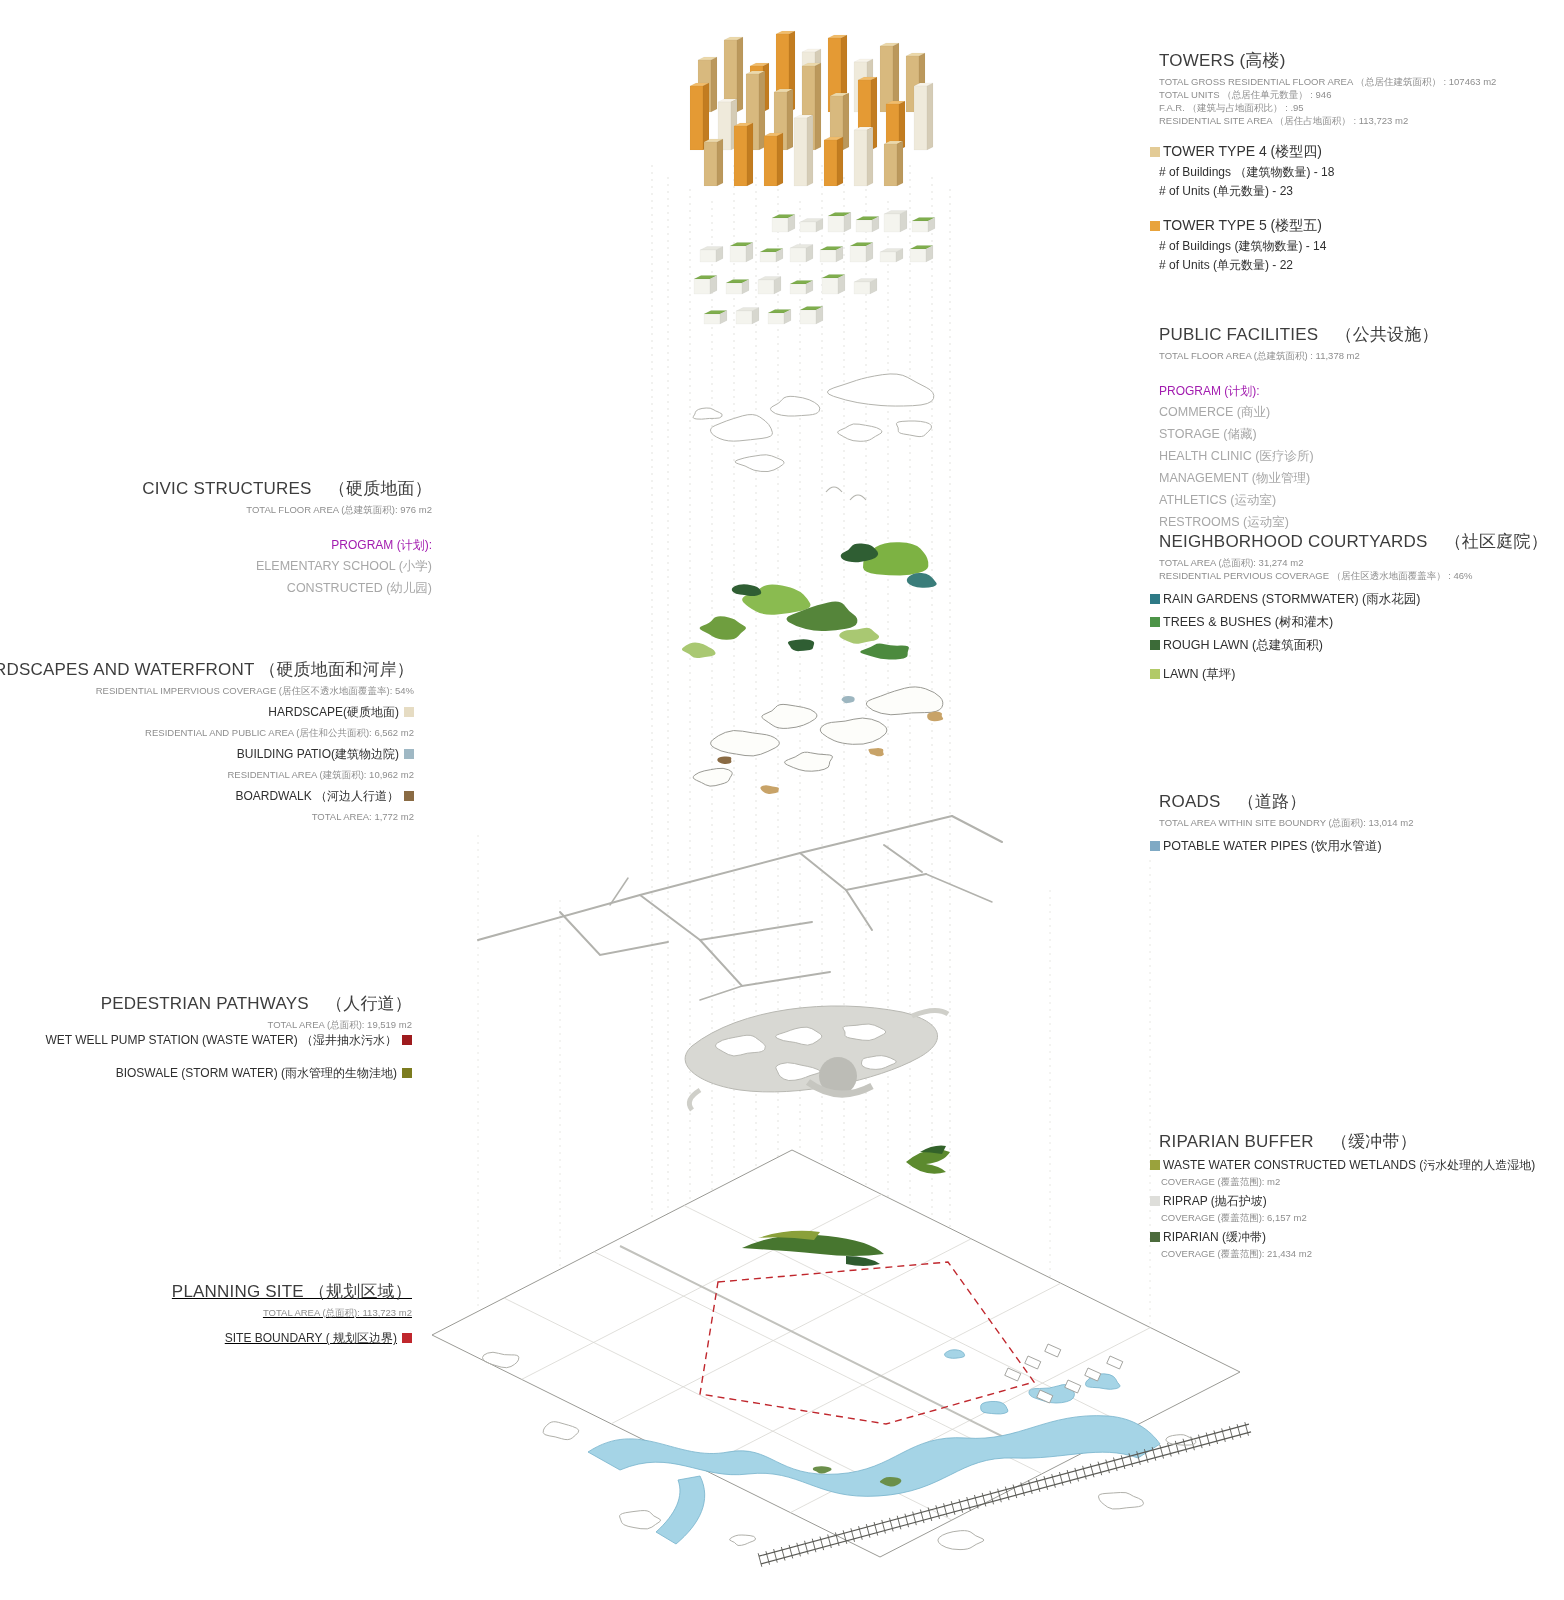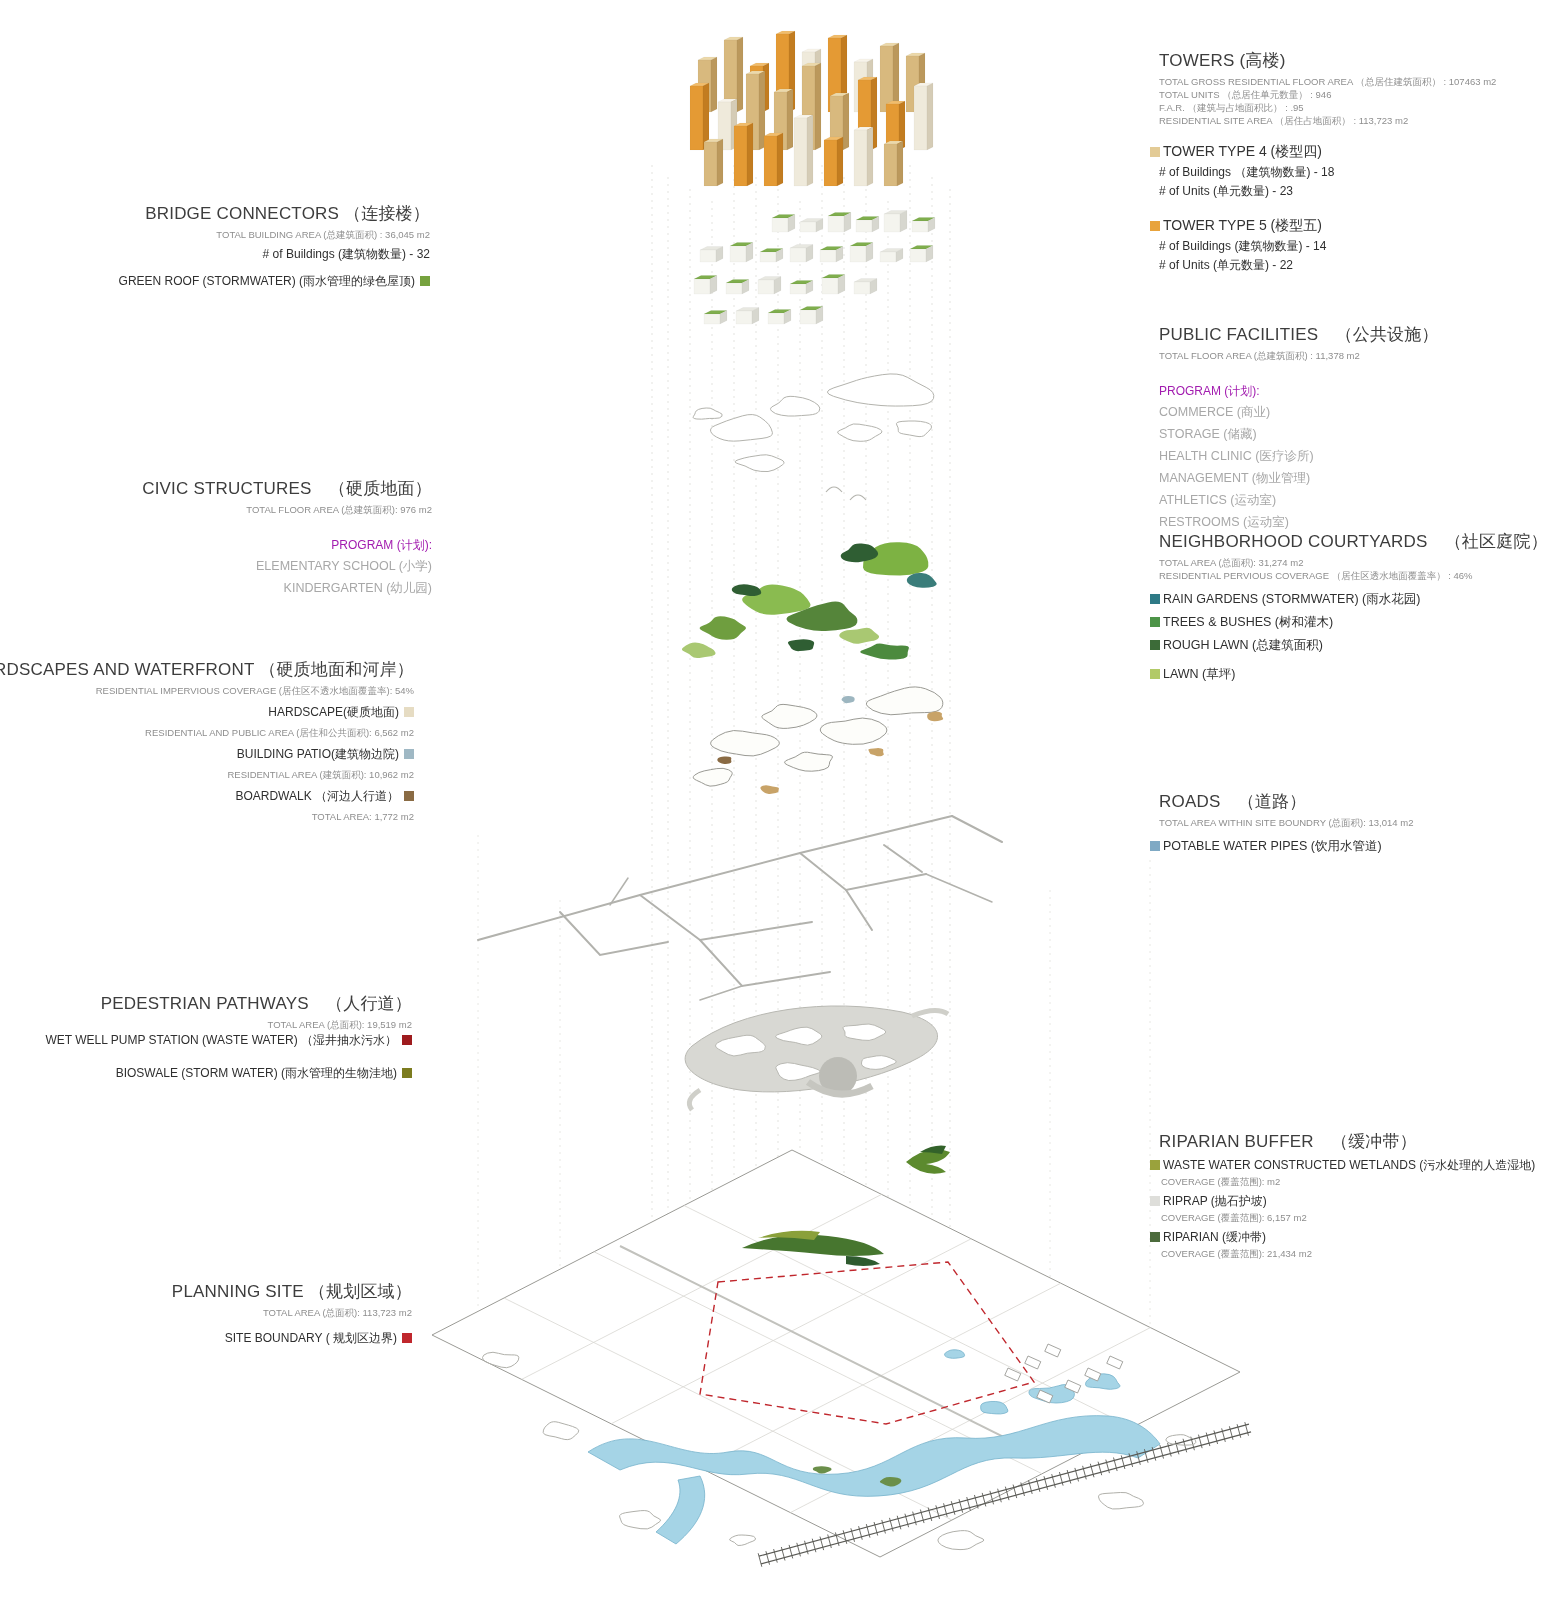--- a/index.html
+++ b/index.html
@@ -365,54 +365,48 @@
         <polygon points="837,140 843,137 843,183 837,186" fill="#c27c20" stroke="rgba(0,0,0,.07)" stroke-width="0.4"></polygon>
         <polygon points="854,130 867,130 873,127 860,127" fill="#f8f4ea" stroke="rgba(0,0,0,.07)" stroke-width="0.4"></polygon>
         <rect x="854" y="130" width="13" height="56" fill="#efeadb" stroke="rgba(0,0,0,.07)" stroke-width="0.4"></rect>
         <polygon points="867,130 873,127 873,183 867,186" fill="#d5ccb6" stroke="rgba(0,0,0,.07)" stroke-width="0.4"></polygon>
         <polygon points="884,144 897,144 903,141 890,141" fill="#ecd9ab" stroke="rgba(0,0,0,.07)" stroke-width="0.4"></polygon>
         <rect x="884" y="144" width="13" height="42" fill="#d8b97e" stroke="rgba(0,0,0,.07)" stroke-width="0.4"></rect>
         <polygon points="897,144 903,141 903,183 897,186" fill="#bb985c" stroke="rgba(0,0,0,.07)" stroke-width="0.4"></polygon>
       </g>
   </svg>
 
-  <div class="lb lb-left" style="top:202px; right:1134px;">
-    <div class="sec-title">BRIDGE CONNECTORS （连接楼）</div>
-    <div class="stat">TOTAL BUILDING AREA (总建筑面积) : 36,045 m2</div>
-    <div class="detail mt4"># of Buildings (建筑物数量) - 32</div>
-    <div class="detail mt8"><span>GREEN ROOF (STORMWATER) (雨水管理的绿色屋顶)</span><span class="swatch sw-after" style="background-color: rgb(118, 162, 62);"></span></div>
-  </div>
 
   <div class="lb lb-left" style="top:477px; right:1132px;">
     <div class="sec-title">CIVIC STRUCTURES　（硬质地面）</div>
     <div class="stat">TOTAL FLOOR AREA (总建筑面积):  976 m2</div>
     <div class="prog-label">PROGRAM (计划):</div>
     <div class="prog-item">ELEMENTARY SCHOOL (小学)</div>
-    <div class="prog-item">KINDERGARTEN (幼儿园)</div>
+    <div class="prog-item">CONSTRUCTED (幼儿园)</div>
   </div>
 
   <div class="lb lb-left" style="top:658px; right:1150px;">
     <div class="sec-title">HARDSCAPES AND WATERFRONT （硬质地面和河岸）</div>
     <div class="stat">RESIDENTIAL IMPERVIOUS COVERAGE (居住区不透水地面覆盖率): 54%</div>
     <div class="detail mt6"><span>HARDSCAPE(硬质地面)</span><span class="swatch sw-after" style="background-color: rgb(230, 220, 195);"></span></div>
     <div class="stat mt4">RESIDENTIAL AND PUBLIC AREA (居住和公共面积):  6,562 m2</div>
     <div class="detail mt6"><span>BUILDING PATIO(建筑物边院)</span><span class="swatch sw-after" style="background-color: rgb(159, 184, 196);"></span></div>
     <div class="stat mt4">RESIDENTIAL AREA (建筑面积):  10,962 m2</div>
     <div class="detail mt6"><span>BOARDWALK （河边人行道）</span><span class="swatch sw-after" style="background-color: rgb(138, 107, 68);"></span></div>
     <div class="stat mt4">TOTAL AREA:  1,772 m2</div>
   </div>
 
   <div class="lb lb-left" style="top:992px; right:1152px;">
     <div class="sec-title">PEDESTRIAN PATHWAYS　（人行道）</div>
     <div class="stat">TOTAL AREA (总面积): 19,519 m2</div>
     <div class="detail mt12"><span>WET WELL PUMP STATION (WASTE WATER) （湿井抽水污水）</span><span class="swatch sw-after" style="background-color: rgb(158, 27, 30);"></span></div>
     <div class="detail mt14"><span>BIOSWALE (STORM WATER) (雨水管理的生物洼地)</span><span class="swatch sw-after" style="background-color: rgb(124, 124, 31);"></span></div>
   </div>
 
-  <div class="lb lb-left" style="top:1280px; right:1152px;">
+  <div class="lb lb-left" style="top:1280px; right:1152px;text-decoration:underline;">
     <div class="sec-title">PLANNING SITE （规划区域）</div>
     <div class="stat">TOTAL AREA (总面积): 113,723 m2</div>
     <div class="detail mt10"><span>SITE BOUNDARY ( 规划区边界)</span><span class="swatch sw-after" style="background-color: rgb(192, 39, 45);"></span></div>
   </div>
 
   <div class="lb" style="top:5px; left:1150px;margin-top:44px;">
     <div class="sec-title indent">TOWERS (高楼)</div>
     <div class="stat indent">TOTAL GROSS RESIDENTIAL FLOOR AREA （总居住建筑面积） : 107463 m2</div>
     <div class="stat indent">TOTAL UNITS （总居住单元数量） : 946</div>
     <div class="stat indent">F.A.R. （建筑与占地面积比） : .95</div>

